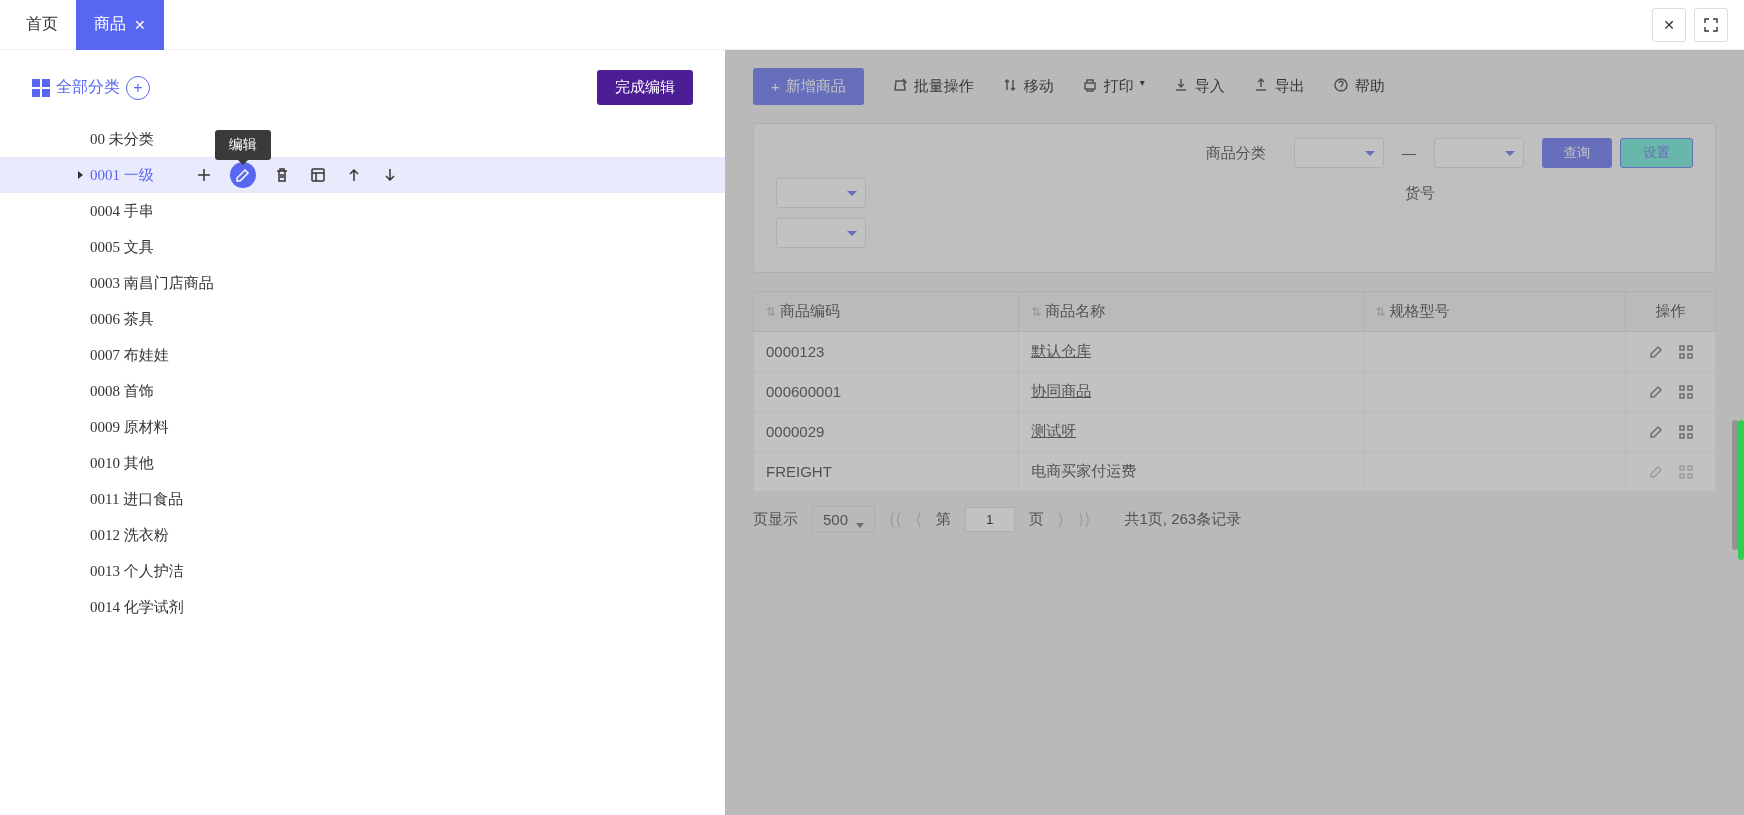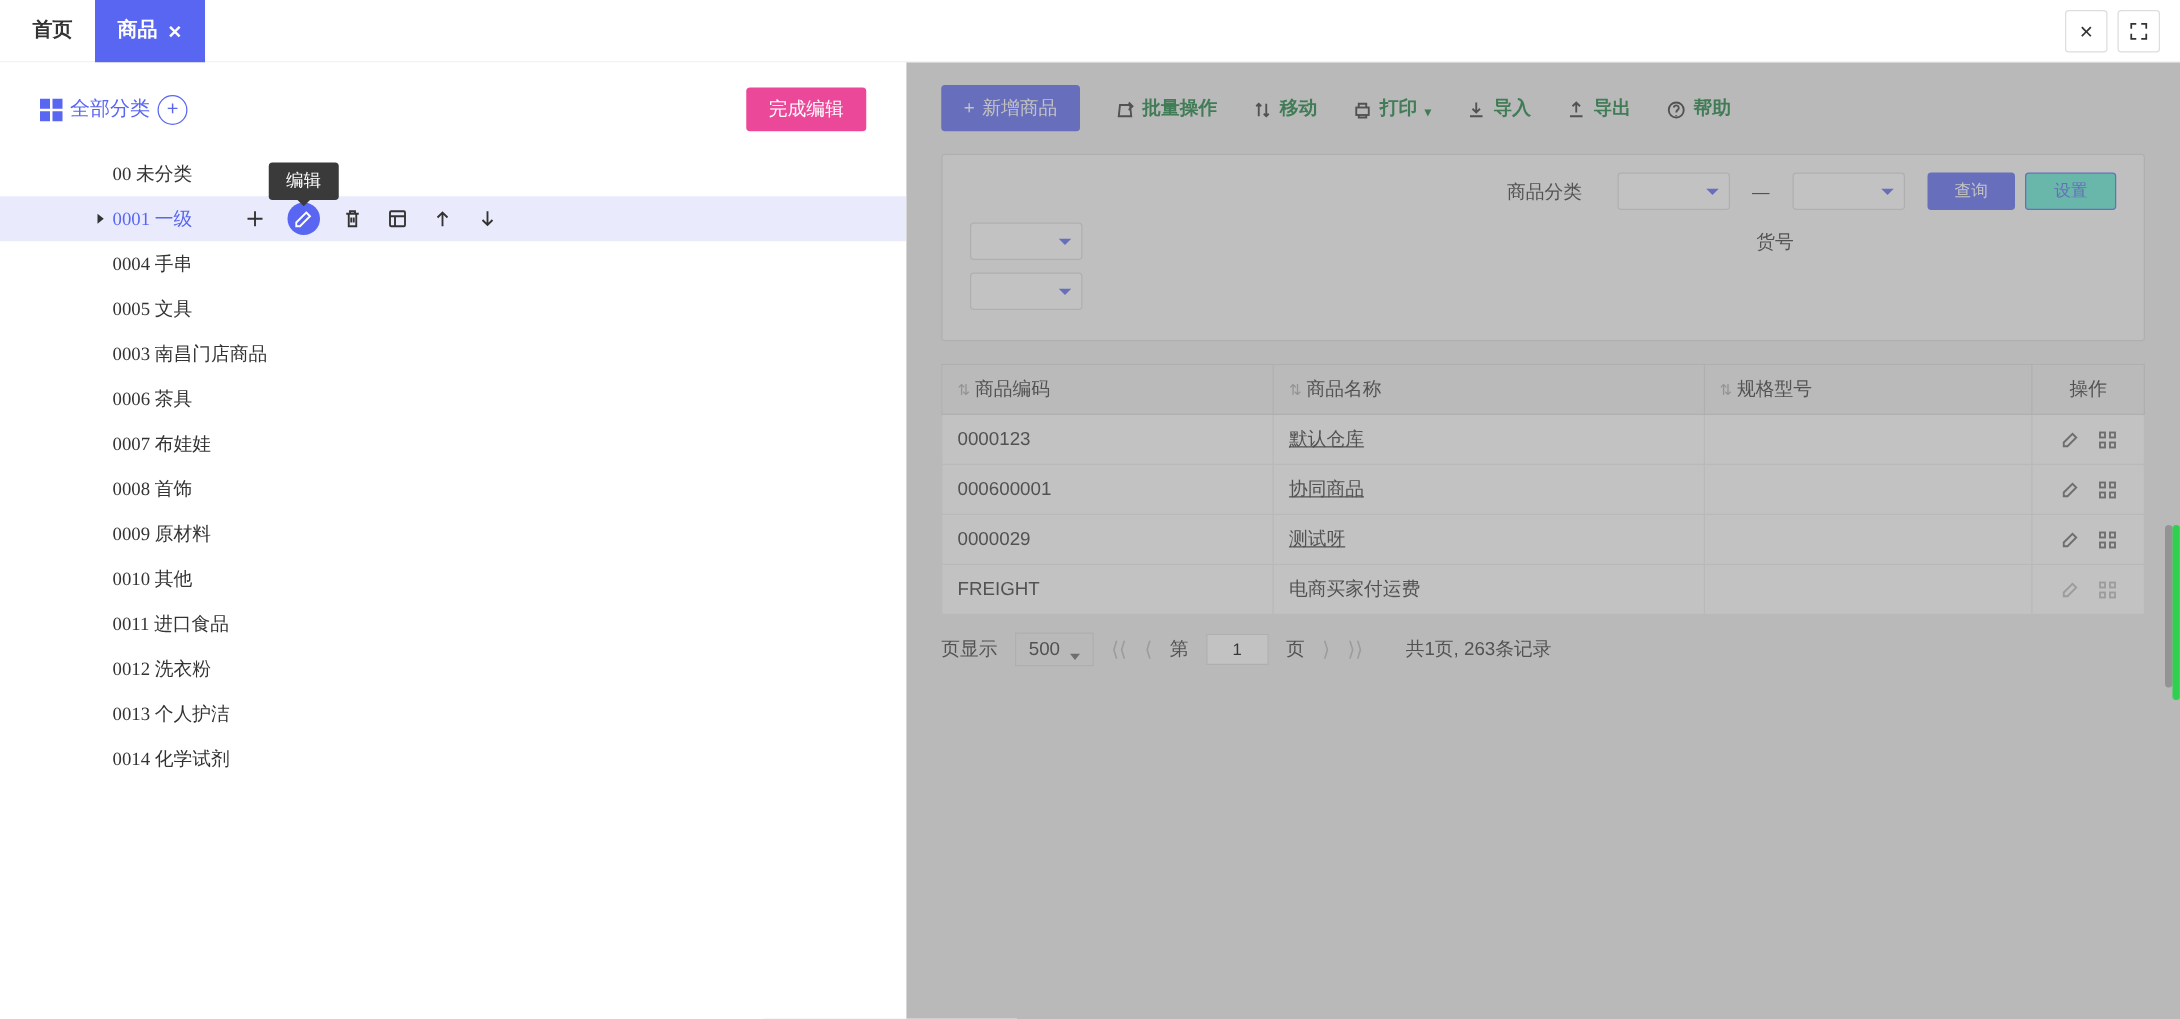--- a/index.html
+++ b/index.html
@@ -1,37 +1,37 @@
 <!DOCTYPE html>
 <html><head>
 <meta charset="utf-8">
 <style>
 * { box-sizing: border-box; margin: 0; padding: 0; }
 body { font-family: "Microsoft YaHei", sans-serif; font-size: 14px; color: #333; background: #fff; overflow: hidden; }
 
 
 .tabs-bar { display: flex; align-items: center; height: 50px; border-bottom: 1px solid #eee; padding: 0 8px; position: relative; }
-.tab { padding: 0 18px; height: 50px; display: flex; align-items: center; gap: 8px; cursor: pointer; color: #333; font-size: 16px; font-weight: bold; }
+.tab { padding: 0 18px; height: 50px; display: flex; align-items: center; gap: 8px; cursor: pointer; color: #333; font-size: 16px; }
 .tab.active { background: #5966f2; color: #fff; }
 .tab-close { font-size: 14px; cursor: pointer; }
 .tabs-right { margin-left: auto; display: flex; gap: 8px; padding-right: 8px; }
 .icon-btn-top { width: 34px; height: 34px; display: flex; align-items: center; justify-content: center; border: 1px solid #ddd; border-radius: 3px; cursor: pointer; background: #fff; }
 
 
 .main { display: flex; height: calc(100vh - 50px); position: relative; }
 .left-panel { width: 725px; background: #fff; padding: 20px 0 0 0; display: flex; flex-direction: column; position: relative; z-index: 20; }
 .right-panel { flex: 1; background: #efefef; position: relative; }
 
 
 .left-header { display: flex; align-items: center; padding: 0 32px 16px 32px; }
 .left-header-left { display: flex; align-items: center; gap: 6px; color: #5966f2; font-size: 16px; }
 .grid-icon { display: grid; grid-template-columns: 8px 8px; grid-template-rows: 8px 8px; gap: 2px; }
 .grid-icon span { background: #5966f2; display: block; }
 .plus-circle { width: 24px; height: 24px; border: 1.5px solid #5966f2; border-radius: 50%; display: flex; align-items: center; justify-content: center; color: #5966f2; font-size: 16px; cursor: pointer; }
-.finish-btn { margin-left: auto; background: #ec4899; color: #fff; border: none; padding: 8px 18px; border-radius: 3px; cursor: pointer; font-size: 15px; }
+.finish-btn { margin-left: auto; background: #4c1d95; color: #fff; border: none; padding: 8px 18px; border-radius: 3px; cursor: pointer; font-size: 15px; }
 
 
 .tree-wrap { flex: 1; overflow-y: auto; position: relative; }
 .tree-wrap::-webkit-scrollbar { width: 14px; }
 .tree-wrap::-webkit-scrollbar-track { background: #f3f3f3; }
 .tree-wrap::-webkit-scrollbar-thumb { background: #c3c3c3; border-radius: 2px; }
 .tree-item { display: flex; align-items: center; height: 36px; padding-left: 90px; font-size: 15px; cursor: pointer; }
 .tree-item.selected { background: #e9ebfd; color: #5966f2; position: relative; }
 .tree-item.selected::before { content:""; position:absolute; left:78px; top:50%; transform:translateY(-50%); border-left:5px solid #333; border-top:4px solid transparent; border-bottom:4px solid transparent; }
 .tree-item .label { flex: 0 0 auto; font-family: Liberation Serif, serif; }
@@ -43,21 +43,21 @@
 
 .tooltip { position: absolute; background: #3a3a3a; color: #fff; padding: 6px 14px; border-radius: 3px; font-size: 14px; top: -32px; left: 50%; transform: translateX(-50%); white-space: nowrap; }
 .tooltip::after { content:""; position:absolute; bottom:-5px; left:50%; transform:translateX(-50%); border-top:5px solid #3a3a3a; border-left:5px solid transparent; border-right:5px solid transparent; }
 
 
 .right-overlay { position: absolute; inset: 0; background: rgba(120,120,120,0.45); z-index: 10; }
 .right-inner { padding: 18px 28px; }
 
 .toolbar { display: flex; align-items: center; gap: 28px; margin-bottom: 18px; }
 .btn-primary { background: #5966f2; color: #fff; border: none; padding: 9px 18px; border-radius: 3px; font-size: 15px; display: flex; align-items: center; gap: 6px; cursor: pointer; }
-.tool-item { display: flex; align-items: flex-end; gap: 6px; cursor: pointer; color: #15803d; font-size: 15px; font-weight: bold; }
+.tool-item { display: flex; align-items: flex-start; gap: 6px; cursor: pointer; color: #000000; font-size: 15px; }
 .tool-item svg { width: 16px; height: 16px; stroke: #333; fill: none; stroke-width: 1.5; }
 
 
 .filter-box { border: 1px solid #ddd; border-radius: 3px; padding: 14px 22px; margin-bottom: 18px; background: #fafafa; }
 .filter-row { display: flex; align-items: center; gap: 18px; margin-bottom: 10px; }
 .filter-label { font-size: 15px; color: #333; min-width: 70px; }
 .dd { width: 90px; height: 30px; border: 1px solid #ddd; border-radius: 3px; display:flex; align-items:center; justify-content:flex-end; padding-right:8px; background:#fff; }
 .dd::after { content:""; border-top:5px solid #5966f2; border-left:5px solid transparent; border-right:5px solid transparent; }
 .filter-right-btns { margin-left: auto; display:flex; flex-direction:row; gap:8px; }
 .btn-solid { background:#5966f2; color:#fff; border:none; padding:6px 22px; border-radius:3px; cursor:pointer; }

